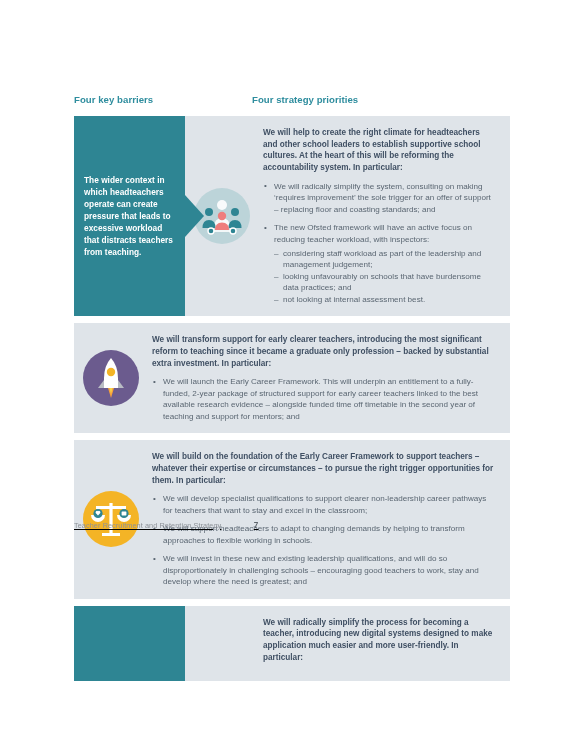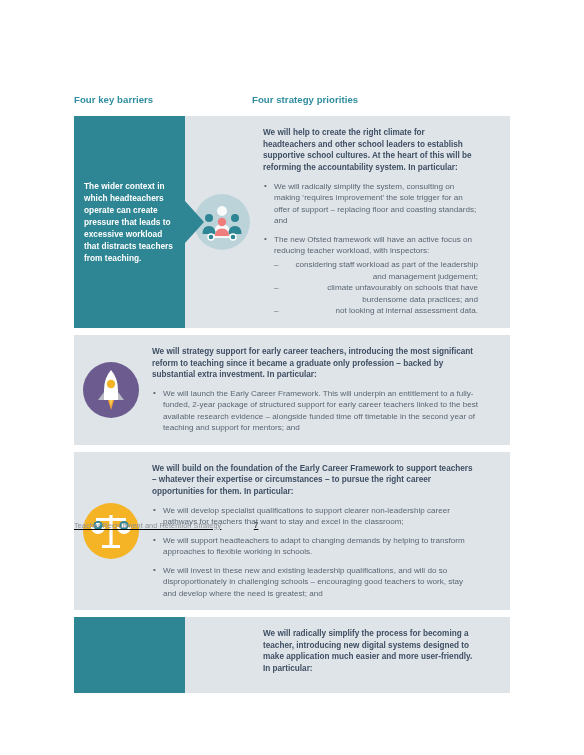--- a/index.html
+++ b/index.html
@@ -89,21 +89,21 @@
     width: 56px;
     height: 56px;
     border-radius: 50%;
     display: flex;
     align-items: center;
     justify-content: center;
   }
   .content {
     flex: 1 1 auto;
     box-sizing: border-box;
-    padding: 11px 32px 11px 4px;
+    padding: 11px 14px 11px 4px;
     color: #44546a;
   }
   .lead {
     font-size: 8.2px;
     font-weight: bold;
     line-height: 1.42;
     color: #3f4f63;
     margin: 0 0 7px 0;
   }
   .bullets {
@@ -125,21 +125,20 @@
     position: absolute;
     left: 1px;
     top: -0.5px;
     font-size: 8.1px;
     color: #5a6672;
   }
   .subbullets {
     margin: 3px 0 0 0;
     padding: 0;
     list-style: none;
-    text-align: right;
   }
   .subbullets > li {
     position: relative;
     padding-left: 9px;
     font-size: 8.1px;
     line-height: 1.42;
     color: #5a6672;
   }
   .subbullets > li::before {
     content: "\2013";
@@ -214,42 +213,42 @@
               <circle cx="39" cy="43" r="3" fill="#2e8593" stroke="#ffffff" stroke-width="1.4"></circle>
             </svg>
           </div>
         </div>
         <div class="content">
           <p class="lead">We will help to create the right climate for headteachers and other school leaders to establish supportive school cultures. At the heart of this will be reforming the accountability system. In particular:</p>
           <ul class="bullets">
             <li><span>We will radically simplify the system, consulting on making ‘requires improvement’ the sole trigger for an offer of support – replacing floor and coasting standards; and</span></li>
             <li><span>The new Ofsted framework will have an active focus on reducing teacher workload, with inspectors:</span><ul class="subbullets">
                 <li>considering staff workload as part of the leadership and management judgement;</li>
-                <li>climate unfavourably on schools that have burdensome data practices; and</li>
-                <li>not looking at internal assessment data.</li>
+                <li>looking unfavourably on schools that have burdensome data practices; and</li>
+                <li>not looking at internal assessment best.</li>
               </ul></li>
           </ul>
         </div>
       </div>
       <div class="row">
         <div class="icon-cell">
           <div class="icon-circle">
             <svg viewBox="0 0 56 56" width="56" height="56">
               <circle cx="28" cy="28" r="28" fill="#6b5b8e"></circle>
               <path d="M28 8 q7 8 7 20 v10 h-14 v-10 q0-12 7-20 z" fill="#ffffff"></path>
               <path d="M21 30 l-6 8 h6 z" fill="#b9bcc4"></path>
               <path d="M35 30 l6 8 h-6 z" fill="#b9bcc4"></path>
               <circle cx="28" cy="22" r="4.2" fill="#f4b426"></circle>
               <path d="M25 38 h6 l-3 10 z" fill="#f9a13a"></path>
               <path d="M26.5 38 h3 l-1.5 6 z" fill="#f4d34a"></path>
             </svg>
           </div>
         </div>
         <div class="content">
-          <p class="lead">We will strategy support for early career teachers, introducing the most significant reform to teaching since it became a graduate only profession – backed by substantial extra investment. In particular:</p>
+          <p class="lead">We will transform support for early clearer teachers, introducing the most significant reform to teaching since it became a graduate only profession – backed by substantial extra investment. In particular:</p>
           <ul class="bullets">
             <li><span>We will launch the Early Career Framework. This will underpin an entitlement to a fully-funded, 2-year package of structured support for early career teachers linked to the best available research evidence – alongside funded time off timetable in the second year of teaching and support for mentors; and</span></li>
           </ul>
         </div>
       </div>
       <div class="row">
         <div class="icon-cell">
           <div class="icon-circle">
             <svg viewBox="0 0 56 56" width="56" height="56">
               <circle cx="28" cy="28" r="28" fill="#f4b426"></circle>
@@ -260,21 +259,21 @@
               <path d="M34 24 h14 a7 7 0 0 1 -14 0 z" fill="#ffffff"></path>
               <path d="M15 18 v6 M41 18 v6" stroke="#ffffff" stroke-width="1.4"></path>
               <circle cx="15" cy="22.5" r="4.6" fill="#2e8593"></circle>
               <circle cx="41" cy="22.5" r="4.6" fill="#2e8593"></circle>
               <path d="M15 24.4 l-2.1-2.1 a1.5 1.5 0 0 1 2.1-2.1 a1.5 1.5 0 0 1 2.1 2.1 z" fill="#ffffff"></path>
               <rect x="38.6" y="20.4" width="4.8" height="4" rx="0.6" fill="#ffffff"></rect>
             </svg>
           </div>
         </div>
         <div class="content">
-          <p class="lead">We will build on the foundation of the Early Career Framework to support teachers – whatever their expertise or circumstances – to pursue the right career opportunities for them. In particular:</p>
+          <p class="lead">We will build on the foundation of the Early Career Framework to support teachers – whatever their expertise or circumstances – to pursue the right trigger opportunities for them. In particular:</p>
           <ul class="bullets">
             <li><span>We will develop specialist qualifications to support clearer non-leadership career pathways for teachers that want to stay and excel in the classroom;</span></li>
             <li><span>We will support headteachers to adapt to changing demands by helping to transform approaches to flexible working in schools.</span></li>
             <li><span>We will invest in these new and existing leadership qualifications, and will do so disproportionately in challenging schools – encouraging good teachers to work, stay and develop where the need is greatest; and</span></li>
           </ul>
         </div>
       </div>
       <div class="row">
         <div class="barrier"></div>
         <div class="icon-cell"></div>

